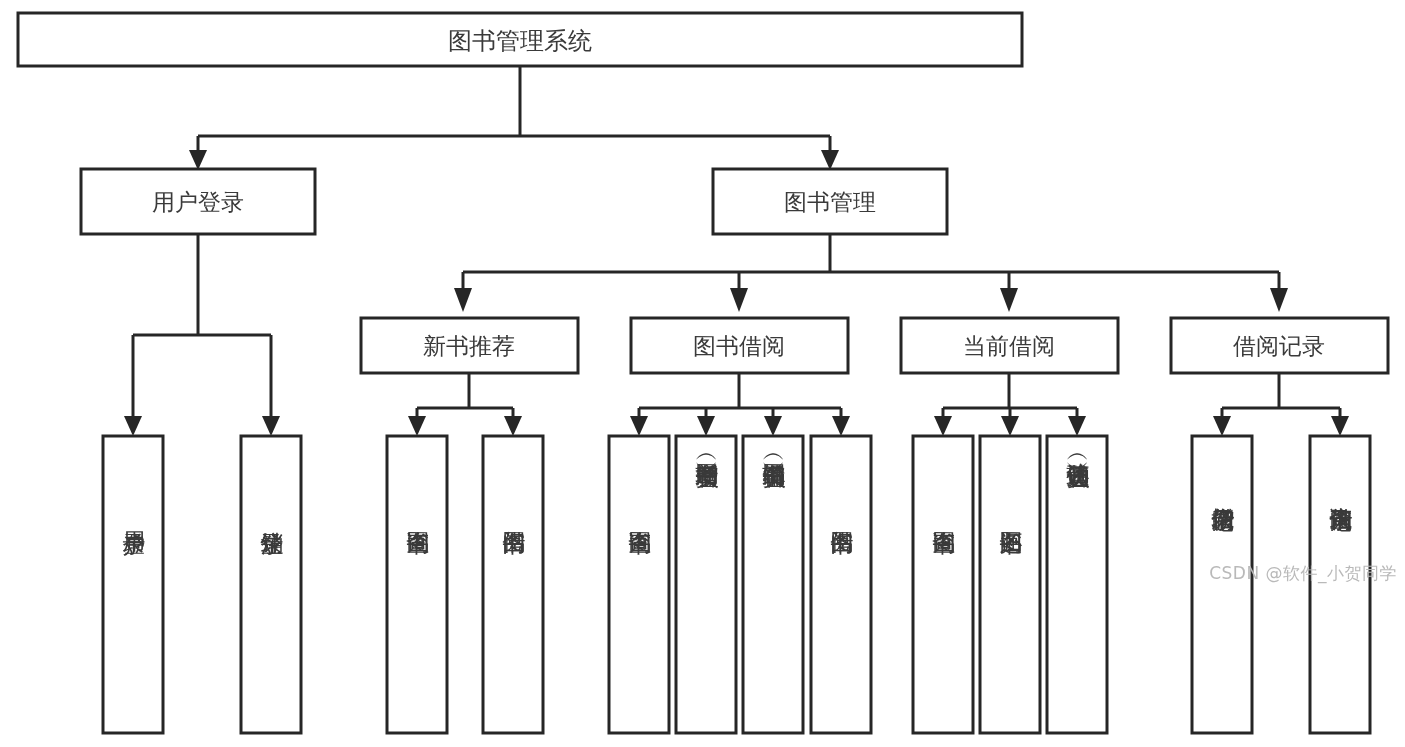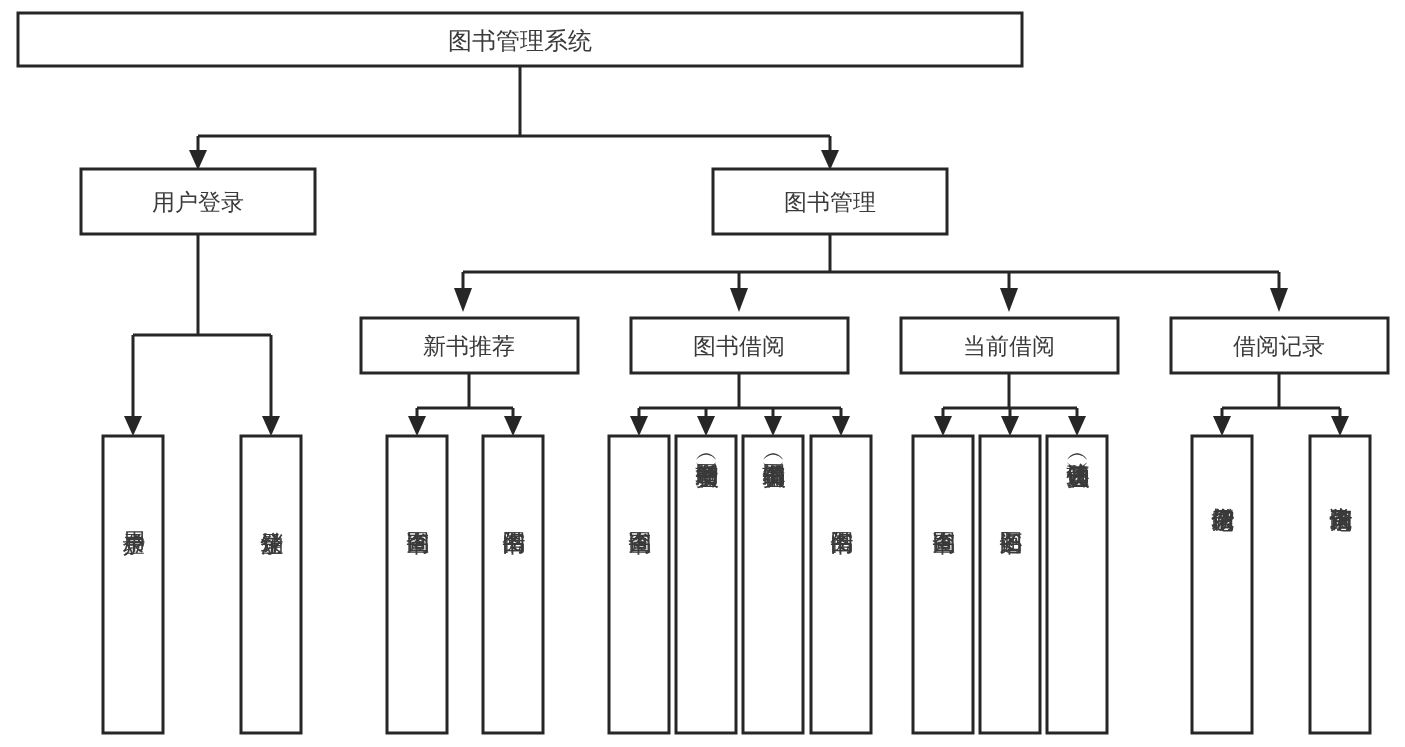--- a/index.html
+++ b/index.html
@@ -204,13 +204,14 @@
   <div class="vlabel" style="left:762px; top:445px;">编辑图书（管理员）</div>
   <div class="vlabel" style="left:830px; top:513px;">借阅图书</div>
 
   <div class="vlabel" style="left:932px; top:513px;">查询图书</div>
   <div class="vlabel" style="left:999px; top:513px;">归还图书</div>
   <div class="vlabel" style="left:1066px; top:445px;">确认归还（管理员）</div>
 
   <div class="vlabel" style="left:1211px; top:489px;">新增借阅记录</div>
   <div class="vlabel" style="left:1329px; top:489px;">查询借阅记录</div>
 
+  <div class="watermark">CSDN @软件_小贺同学</div>
 </div>
 
 </body></html>

